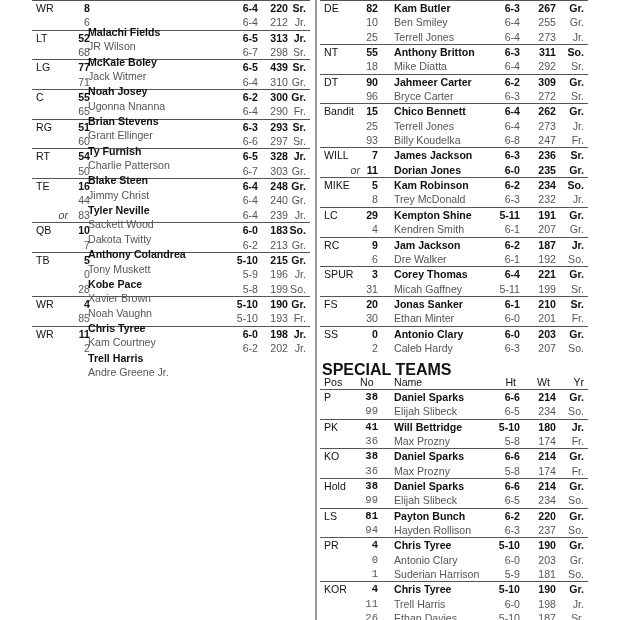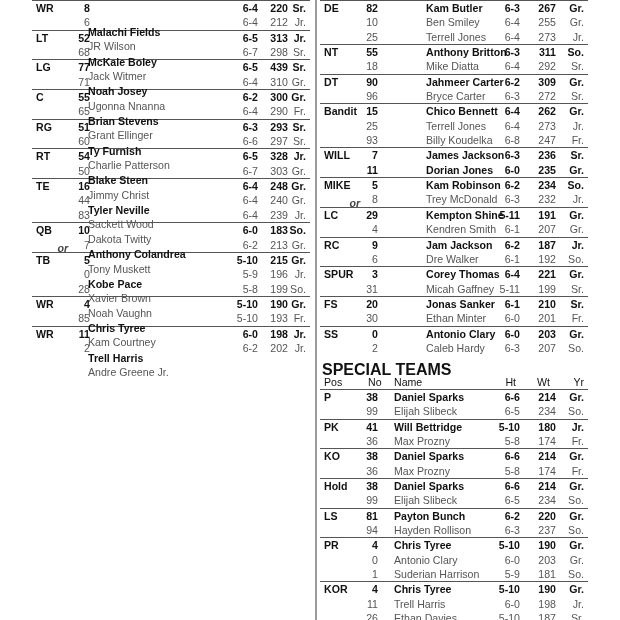--- a/index.html
+++ b/index.html
@@ -7,41 +7,41 @@
          font-family:"Liberation Sans", sans-serif; font-size:10.6px; color:#111; }
   .col { position:absolute; top:0; }
   #left { left:32px; width:278px; }
   #right { left:320px; width:268px; }
   .divider { position:absolute; left:315px; top:0; width:2px; height:620px; background:#9a9a9a; }
   .group { border-top:1.5px solid #555; }
   .row { height:14.35px; line-height:14.35px; position:relative; white-space:nowrap; }
   .row span { position:absolute; top:0; }
   .row.starter { font-weight:bold; color:#111; }
   .row.backup { color:#555; font-weight:normal; }
-  .pos { left:4px; font-weight:bold; color:#111; }
-  .or { font-style:italic; font-weight:bold; color:#444;margin-top:33px; }
+  .pos { left:4px; font-weight:normal; color:#111; }
+  .or { font-style:italic; font-weight:normal; color:#444; }
   
   #left .no { right:220px; text-align:right; }
   #left .or { right:242px; text-align:right; }
   #left .name { left:56px;margin-top:24px; }
   #left .ht { right:52px; text-align:right; }
   #left .wt { right:22px; text-align:right; }
   #left .yr { right:4px; text-align:right; }
   
   #right .no { right:210px; text-align:right; }
   #right .or { right:228px; text-align:right; }
-  #right .name { left:74px;margin-left:32px; }
+  #right .name { left:74px; }
   #right .ht { right:68px; text-align:right; }
   #right .wt { right:32px; text-align:right; }
   #right .yr { right:4px; text-align:right; }
   .st-title { position:absolute; left:322px; top:361px; font-weight:bold; font-size:16px; }
   .st-header { position:absolute; left:320px; top:375px; width:268px; height:14px; font-weight:normal; }
   .st-header span { position:absolute; top:0; line-height:14px; }
   #special { position:absolute; left:320px; top:389px; width:268px; }
-  #special .no { right:210px; text-align:left; }
+  #special .no { right:210px; text-align:left;font-family:Liberation Mono, monospace; }
   #special .name { left:74px; }
   #special .ht { right:68px; text-align:right; }
   #special .wt { right:32px; text-align:center; }
   #special .yr { right:4px; text-align:right; }
 </style>
 </head>
 <body>
 
 <div id="left" class="col">
     <div class="group">
@@ -449,21 +449,21 @@
         <span class="ht">6-3</span>
         <span class="wt">207</span>
         <span class="yr">So.</span>
       </div>
     </div>
   </div>
 
 <div class="st-title">SPECIAL TEAMS</div>
 <div class="st-header">
   <span style="left:4px">Pos</span>
-  <span style="left:48px">No</span>
+  <span style="left:40px">No</span>
   <span style="left:74px">Name</span>
   <span style="right:72px">Ht</span>
   <span style="right:38px">Wt</span>
   <span style="right:4px">Yr</span>
 </div>
 <div id="special">
     <div class="group">
       <div class="row starter">
         <span class="pos">P</span>
         <span class="no">38</span>

